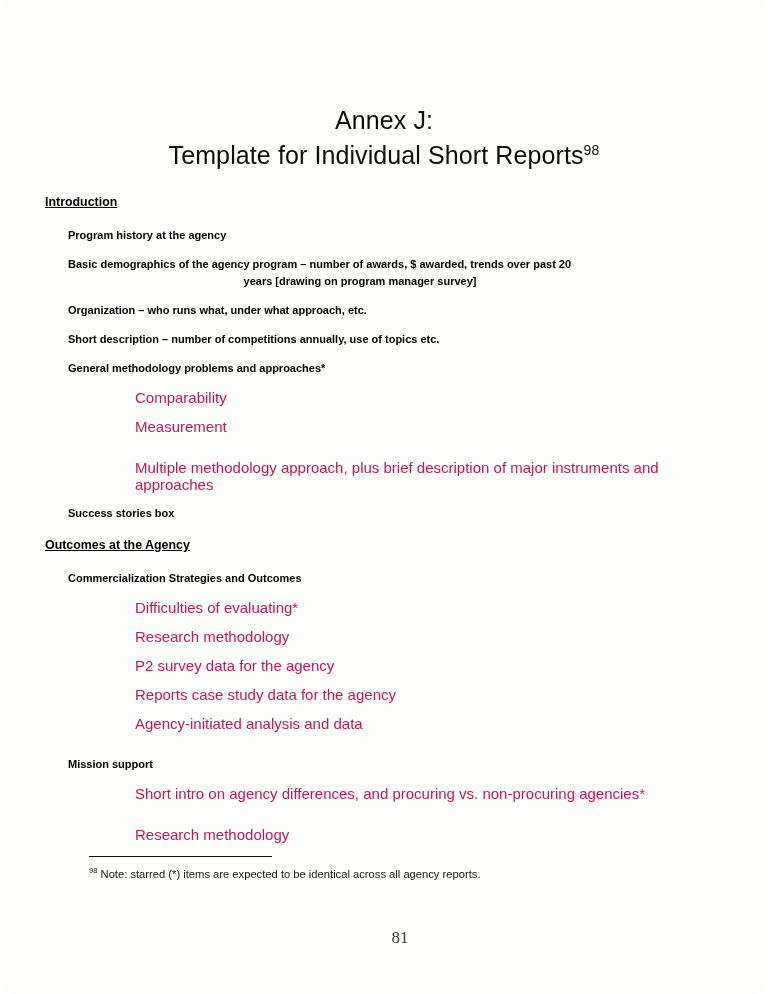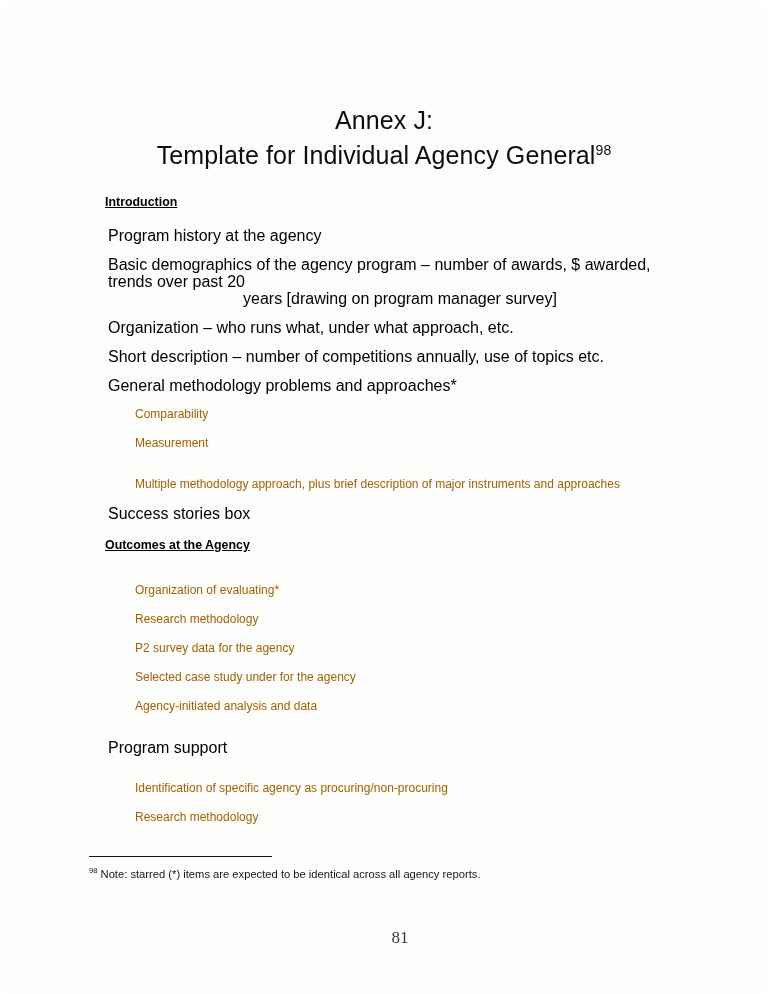--- a/index.html
+++ b/index.html
@@ -44,50 +44,50 @@
     line-height: 0;
     font-weight: 400;
   }
 
   
   .body-area {
     padding-top: 21px;
   }
 
   .section-heading {
-    margin-left: 105px;
+    margin-left: 45px;
     font-size: 12.4px;
     font-weight: bold;
     text-decoration: underline;
     line-height: 16px;
     margin-bottom: 0;
     color: #000;
   }
 
   .item-l1 {
-    margin-left: 108px;
-    font-size: 16px;
-    font-weight: normal;
+    margin-left: 68px;
+    font-size: 11px;
+    font-weight: bold;
     line-height: 17px;
     color: #000;
     max-width: 560px;
     text-indent: 0;
   }
   .item-l1 .cont {
     display: block;
     margin-left: 24px;
     text-align: center;
   }
 
   .item-l2 {
     margin-left: 135px;
-    font-size: 12px;
+    font-size: 15px;
     font-weight: 400;
     line-height: 17px;
-    color: #a16207;
+    color: #be185d;
     max-width: 560px;
   }
 
   
   .gap-heading { height: 17px; }
   .gap-item    { height: 12px; }
   .gap-sub     { height: 12px; }
   .gap-section { height: 15px; }
 
   
@@ -129,21 +129,21 @@
     padding-left: 16px;
   }
 </style>
 </head>
 <body>
 
 <div class="page">
 
   <div class="title-block">
     <div class="title-line">Annex J:</div>
-    <div class="title-line"><span>Template for Individual Agency General</span><span class="title-sup">98</span></div>
+    <div class="title-line"><span>Template for Individual Short Reports</span><span class="title-sup">98</span></div>
   </div>
 
   <div class="body-area" id="outline-root">
       <div class="section-heading">Introduction</div>
       <div class="gap-heading"></div>
       <div class="item-l1"><span>Program history at the agency</span></div>
       <div class="gap-item"></div>
       <div class="item-l1"><span>Basic demographics of the agency program – number of awards, $ awarded, trends over past 20</span><span class="cont">years [drawing on program manager survey]</span></div>
       <div class="gap-item"></div>
       <div class="item-l1"><span>Organization – who runs what, under what approach, etc.</span></div>
@@ -156,36 +156,37 @@
       <div class="gap-sub"></div>
       <div class="item-l2"><span>Measurement</span></div>
       <div class="gap-sub"></div>
       <div class="gap-sub"></div>
       <div class="item-l2"><span>Multiple methodology approach, plus brief description of major instruments and approaches</span></div>
       <div class="gap-item"></div>
       <div class="item-l1"><span>Success stories box</span></div>
       <div class="gap-section"></div>
       <div class="section-heading">Outcomes at the Agency</div>
       <div class="gap-heading"></div>
+      <div class="item-l1"><span>Commercialization Strategies and Outcomes</span></div>
       <div class="gap-sub"></div>
-      <div class="item-l2"><span>Organization of evaluating*</span></div>
+      <div class="item-l2"><span>Difficulties of evaluating*</span></div>
       <div class="gap-sub"></div>
       <div class="item-l2"><span>Research methodology</span></div>
       <div class="gap-sub"></div>
       <div class="item-l2"><span>P2 survey data for the agency</span></div>
       <div class="gap-sub"></div>
-      <div class="item-l2"><span>Selected case study under for the agency</span></div>
+      <div class="item-l2"><span>Reports case study data for the agency</span></div>
       <div class="gap-sub"></div>
       <div class="item-l2"><span>Agency-initiated analysis and data</span></div>
       <div class="gap-sub"></div>
       <div class="gap-item"></div>
-      <div class="item-l1"><span>Program support</span></div>
+      <div class="item-l1"><span>Mission support</span></div>
       <div class="gap-sub"></div>
+      <div class="item-l2"><span>Short intro on agency differences, and procuring vs. non-procuring agencies*</span></div>
       <div class="gap-sub"></div>
-      <div class="item-l2"><span>Identification of specific agency as procuring/non-procuring</span></div>
       <div class="gap-sub"></div>
       <div class="item-l2"><span>Research methodology</span></div>
     </div>
 
   <div class="footnote-area">
     <div class="footnote-rule"></div>
     <div class="footnote-text"><span class="footnote-marker">98</span><span> Note: starred (*) items are expected to be identical across all agency reports.</span></div>
   </div>
 
   <div class="page-number">81</div>

